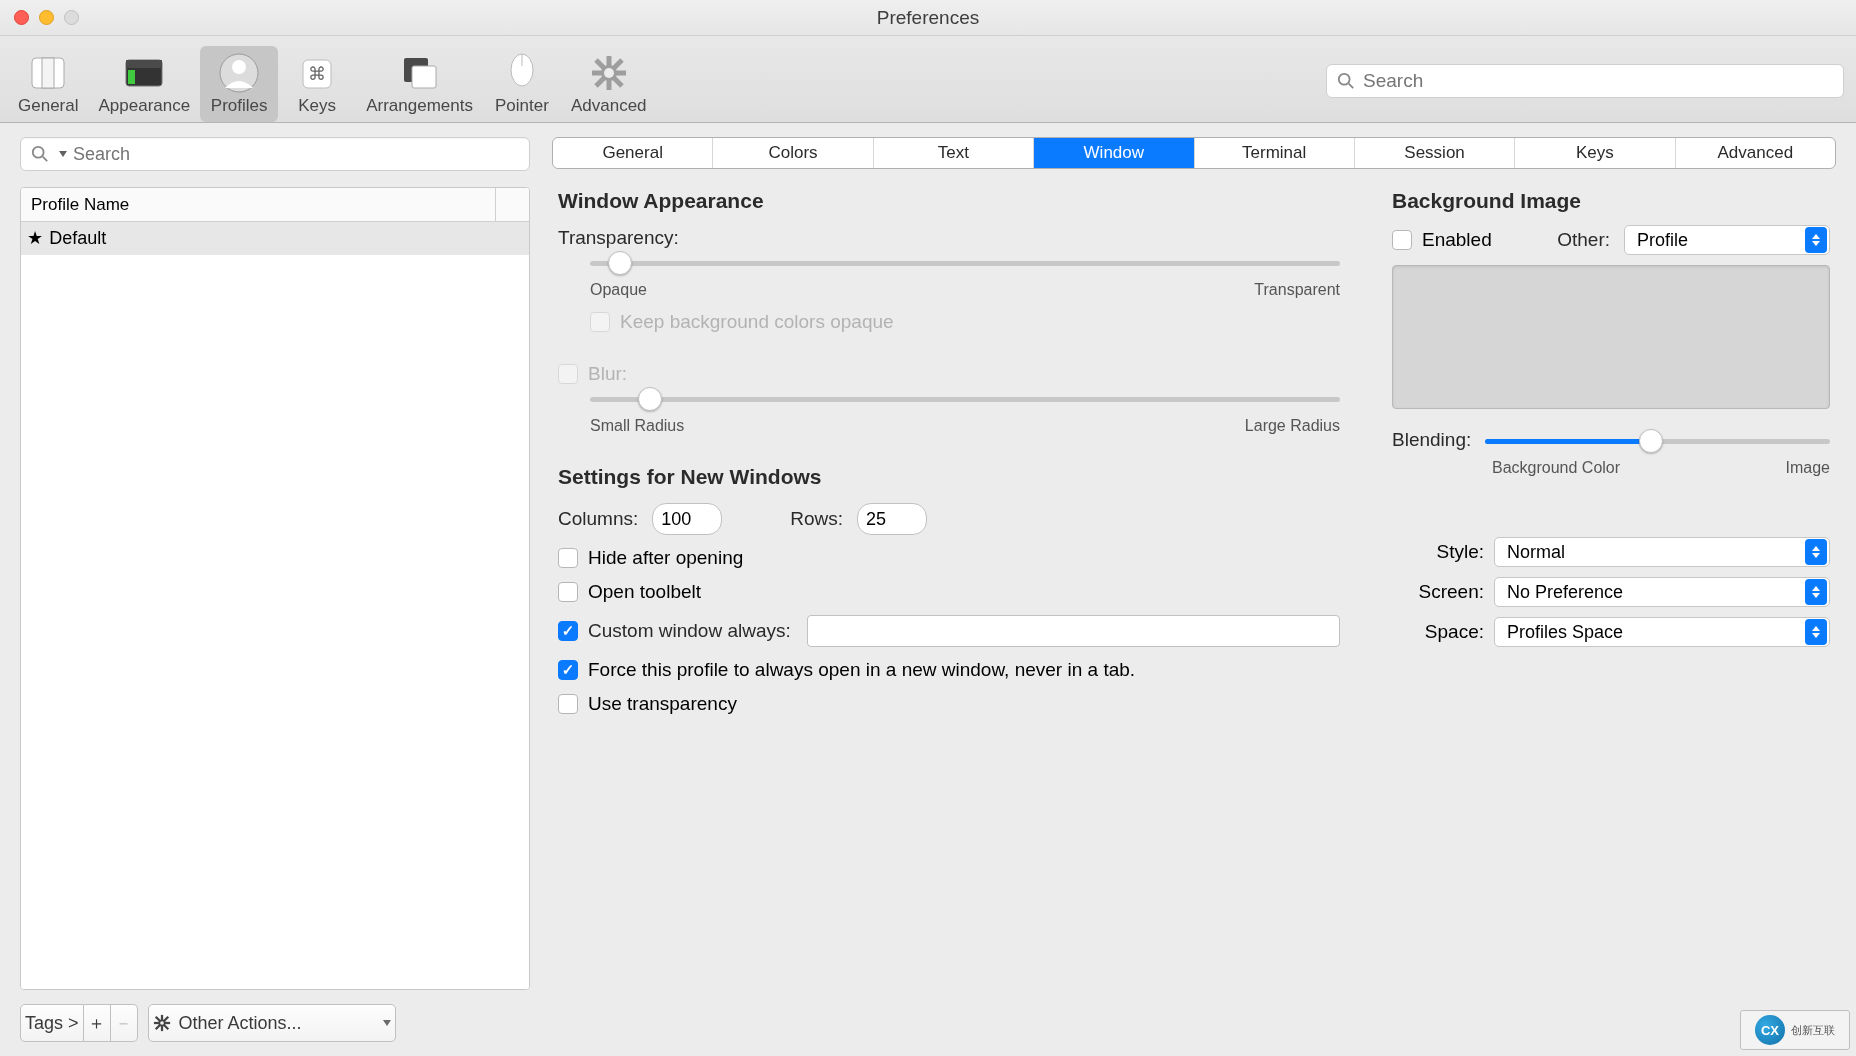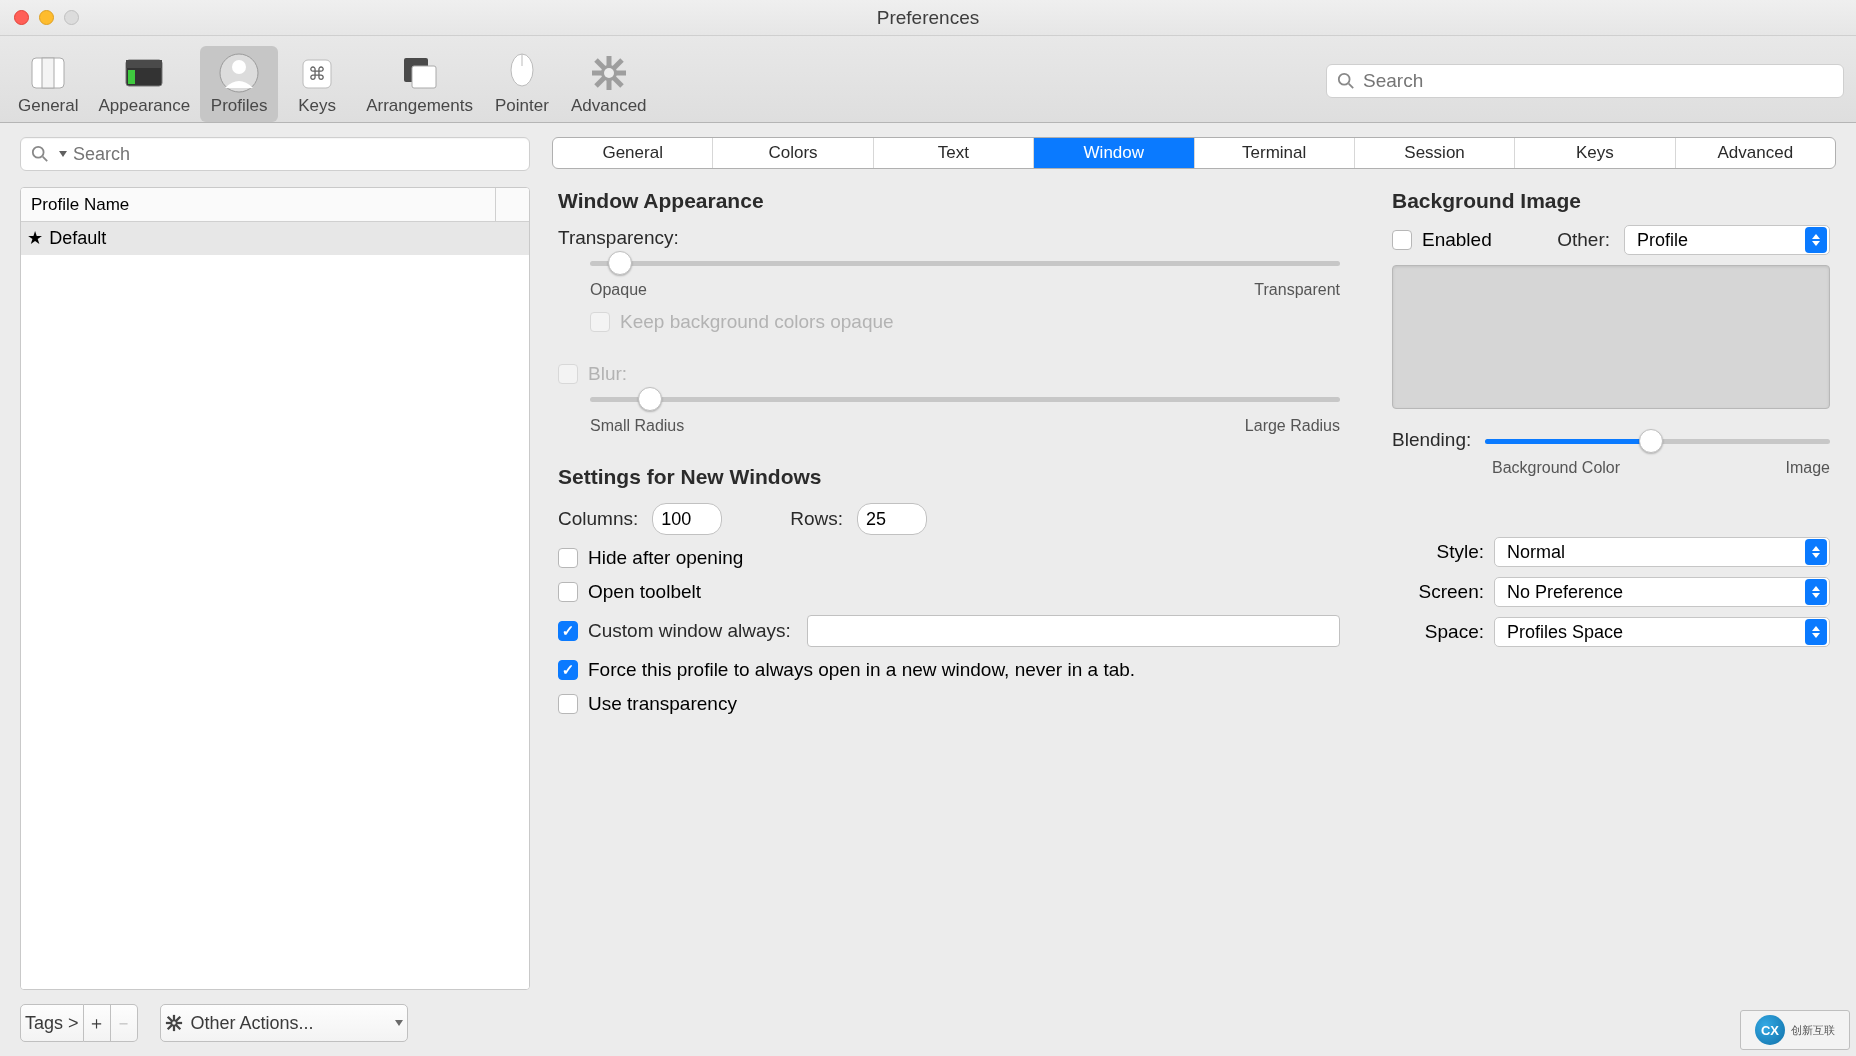--- a/index.html
+++ b/index.html
@@ -30,21 +30,21 @@
 .profile-header .col1 { flex: 1; }
 .profile-header .col2 { width: 24px; border-left: 1px solid #d0d0d0; height: 100%; }
 .profile-row { height: 32px; display: flex; align-items: center; padding: 0 6px; background: #e7e7e7; font-size: 18px; }
 .profile-row .star { margin-right: 6px; }
 .profile-empty { flex: 1; border-top: 1px solid #e7e7e7; background: #fff; }
 .bottom-bar { display: flex; gap: 0; margin-top: 14px; }
 .bottom-btn { height: 38px; border: 1px solid #c0c0c0; background: linear-gradient(#fdfdfd,#f3f3f3); display: flex; align-items: center; padding: 0 4px; font-size: 18px; color: #3a3a3a; }
 .bottom-btn:first-child { border-radius: 5px 0 0 5px; }
 .bottom-btn.plus { border-left: none; }
 .bottom-btn.minus { border-left: none; color: #bdbdbd; border-radius: 0 5px 5px 0; }
-.bottom-select { margin-left: 22px; border-radius: 5px; width: 248px; justify-content: flex-start; gap: 8px; }
+.bottom-select { margin-left: 10px; border-radius: 5px; width: 248px; justify-content: flex-start; gap: 8px; }
 .gear-icon-s { width: 18px; height: 18px; }
 
 .right { flex: 1; display: flex; flex-direction: column; padding-right: 10px; }
 .tabs { display: flex; border: 1px solid #b0b0b0; border-radius: 6px; overflow: hidden; height: 32px; background: #fff; }
 .tab { flex: 1; display: flex; align-items: center; justify-content: center; font-size: 17px; border-right: 1px solid #d7d7d7; cursor: default; color: #2b2b2b; }
 .tab:last-child { border-right: none; }
 .tab.active { background: #0a7aff; color: #fff; }
 
 .panel { padding: 20px 6px 0 6px; display: flex; gap: 52px; }
 .colL { flex: 1; }

